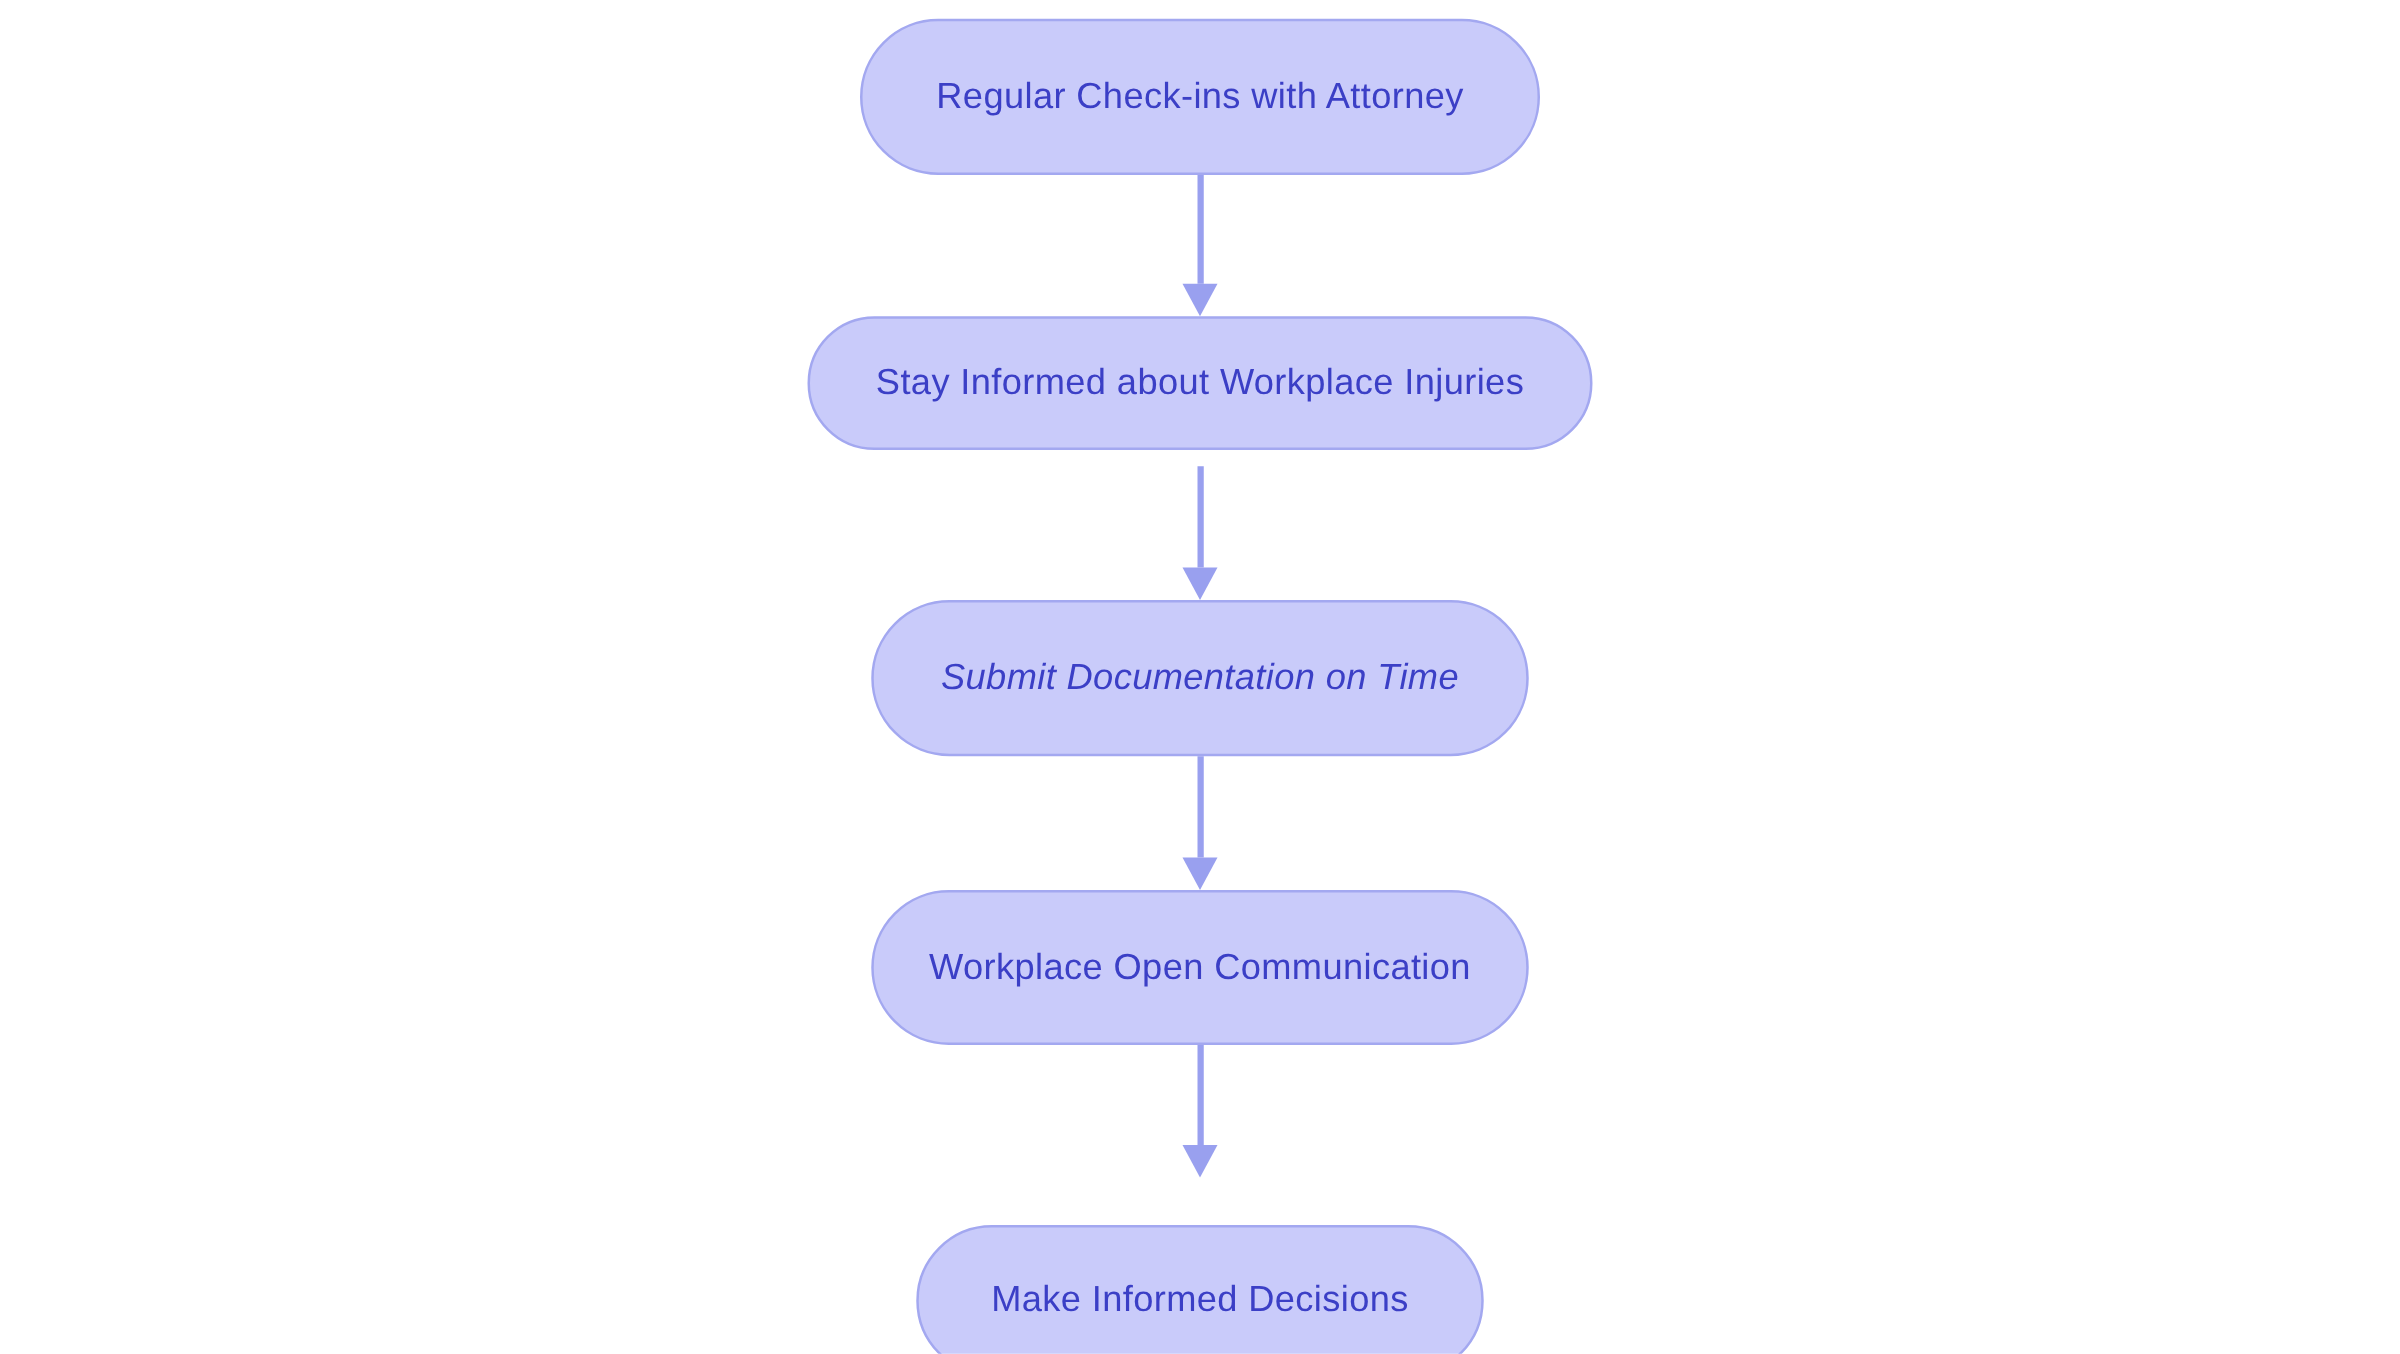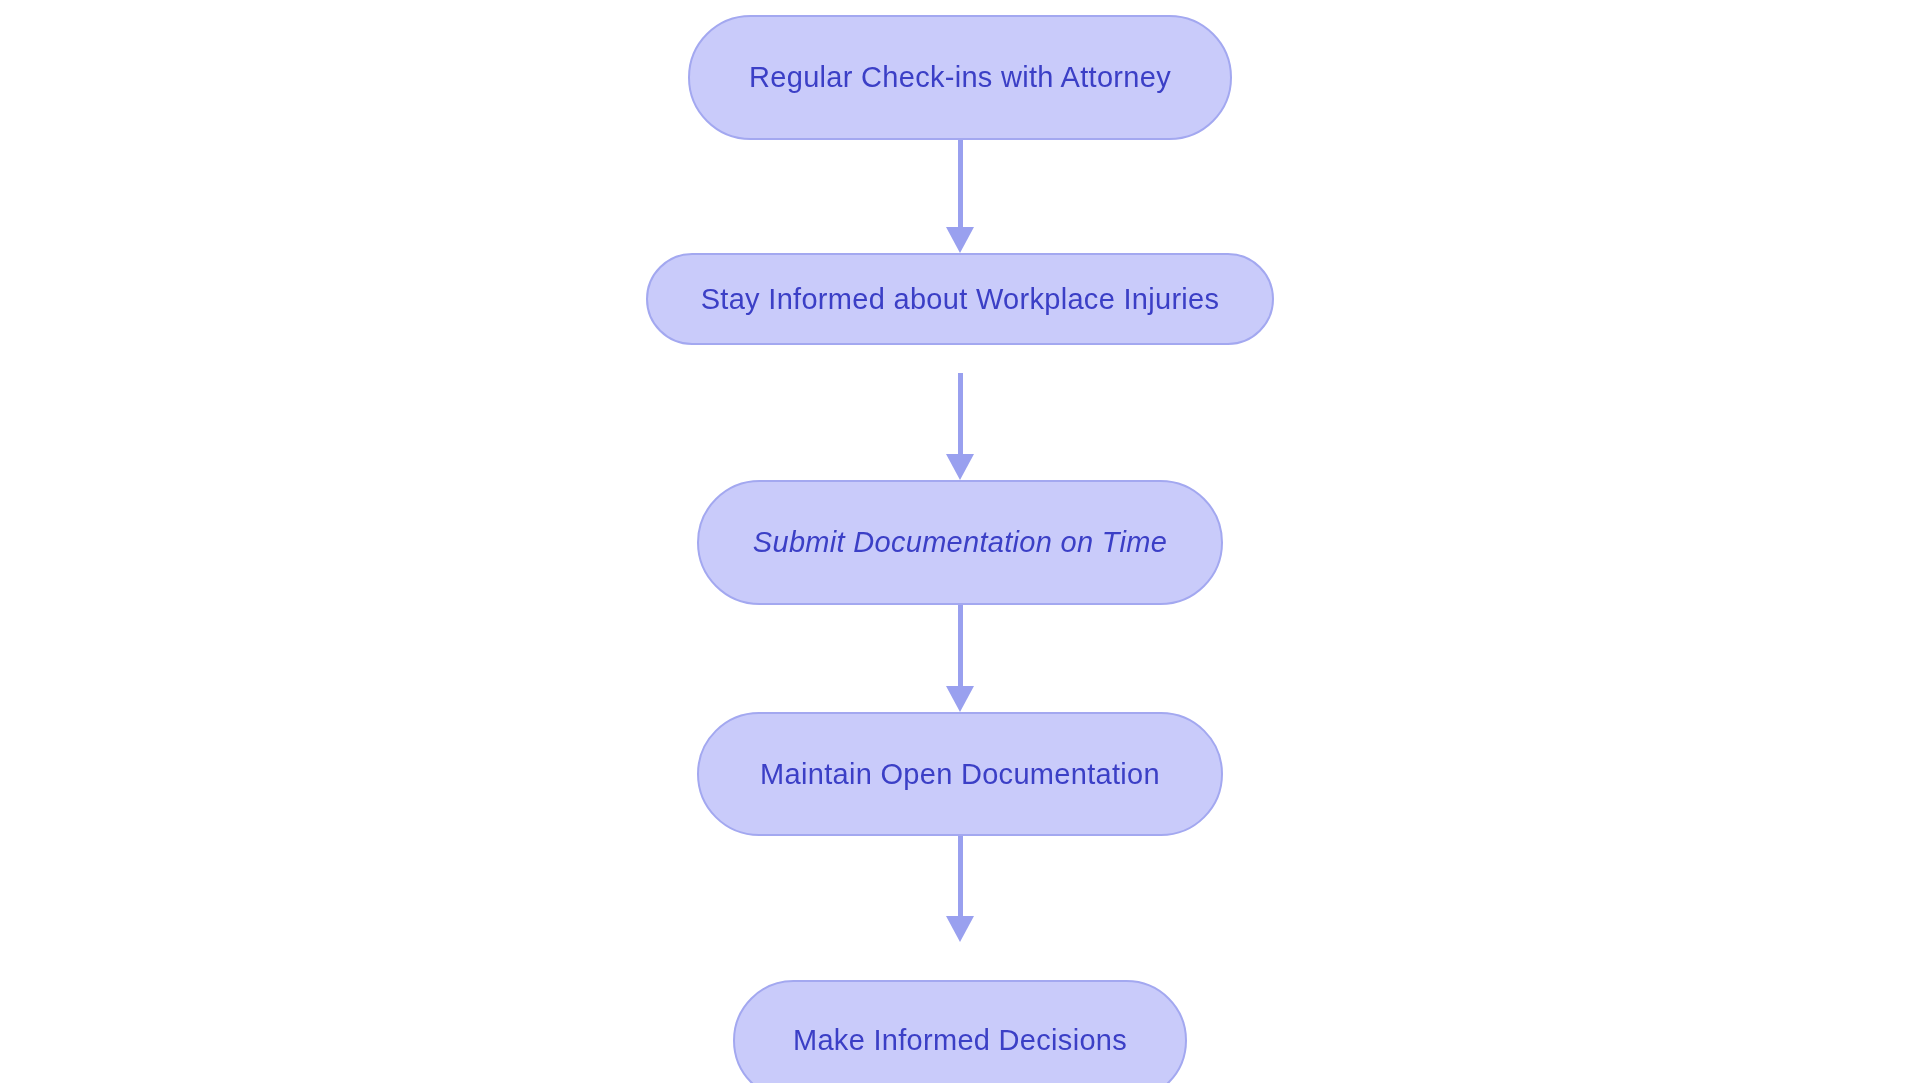--- a/index.html
+++ b/index.html
@@ -27,21 +27,21 @@
   }
   .node span {
     color: var(--node-text, #3b3fc6);
     font-size: 29px;
     font-weight: 400;
     letter-spacing: 0.3px;
     white-space: nowrap;
   }
 
   .n1 { top: 15px;  width: 544px; height: 125px; }
-  .n2 { top: 253px; width: 628px; height: 92px; }
+  .n2 { top: 253px; width: 628px; height: 107px; }
   .n3 { top: 480px; width: 526px; height: 125px; font-style: italic; }
   .n4 { top: 712px; width: 526px; height: 124px; }
   .n5 { top: 980px; width: 454px; height: 121px; }
 
   .arrow {
     position: absolute;
     left: 50%;
     transform: translateX(-50%);
     width: 28px;
     display: flex;
@@ -92,21 +92,21 @@
   <div class="node n3">
     <span>Submit Documentation on Time</span>
   </div>
 
   <div class="arrow a3">
     <div class="line"></div>
     <div class="head"></div>
   </div>
 
   <div class="node n4">
-    <span>Maintain Open Documentation</span>
+    <span>Workplace Open Communication</span>
   </div>
 
   <div class="arrow a4">
     <div class="line"></div>
     <div class="head"></div>
   </div>
 
   <div class="node n5">
     <span>Make Informed Decisions</span>
   </div>

